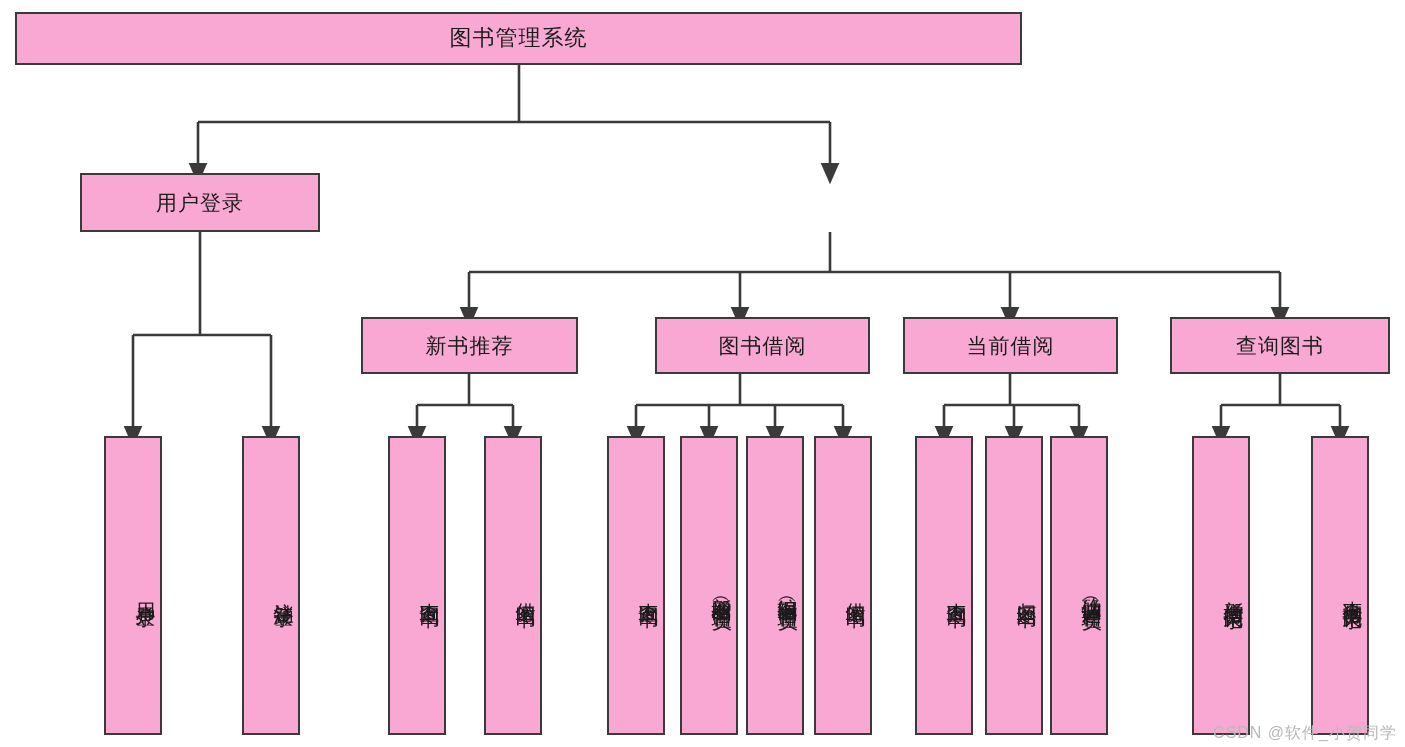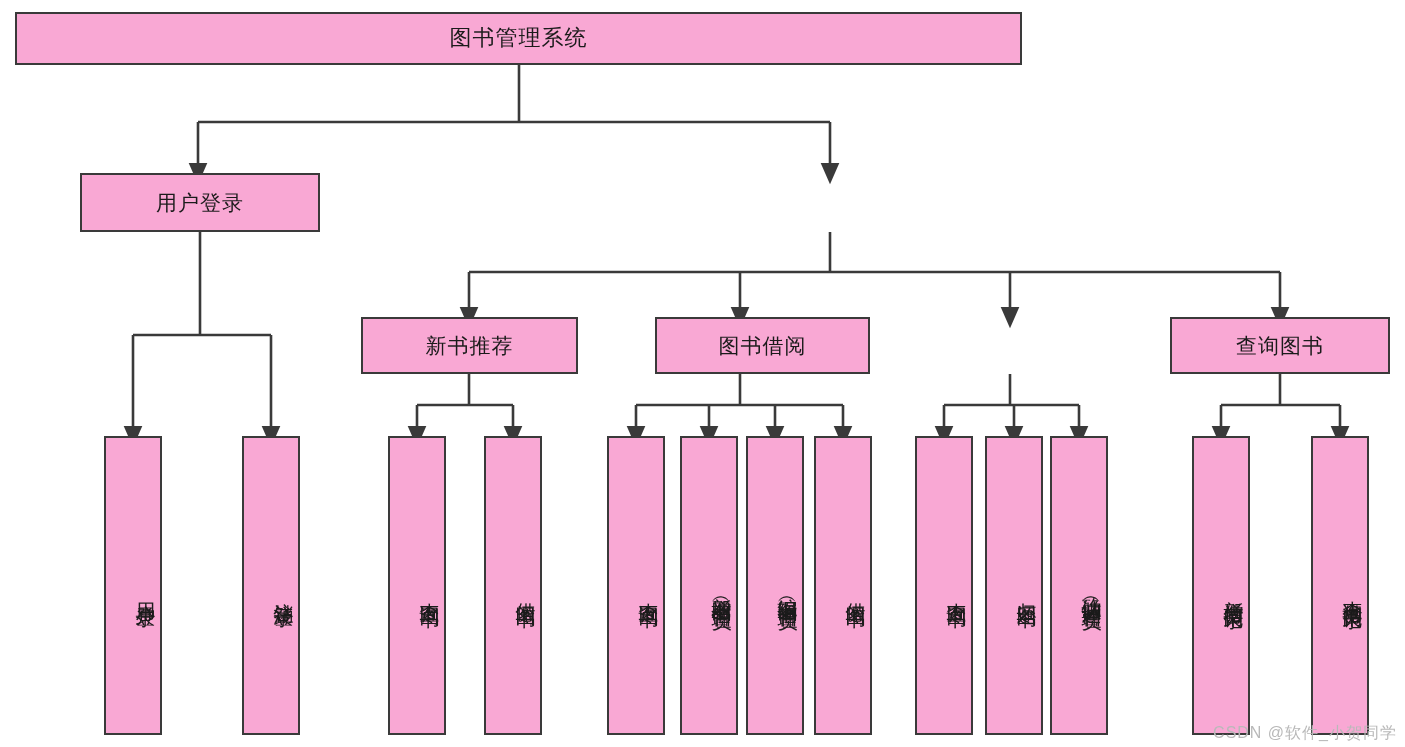--- a/index.html
+++ b/index.html
@@ -127,20 +127,23 @@
   <div class="node node-h" style="left:80px;top:173px;width:240px;height:59px;">
     <span>用户登录</span>
   </div>
 
   <div class="node node-h" style="left:361px;top:317px;width:217px;height:57px;">
     <span>新书推荐</span>
   </div>
   <div class="node node-h" style="left:633px;top:317px;width:215px;height:57px;margin-left:22px;">
     <span>图书借阅</span>
   </div>
+  <div class="node node-h" style="left:903px;top:317px;width:215px;height:57px;">
+    <span>当前借阅</span>
+  </div>
   <div class="node node-h" style="left:1170px;top:317px;width:220px;height:57px;">
     <span>查询图书</span>
   </div>
 
   <div class="node node-v" style="left:104px;top:436px;width:58px;height:299px;">
     <span>用户登录</span>
   </div>
   <div class="node node-v" style="left:242px;top:436px;width:58px;height:299px;">
     <span>注销登录</span>
   </div>

